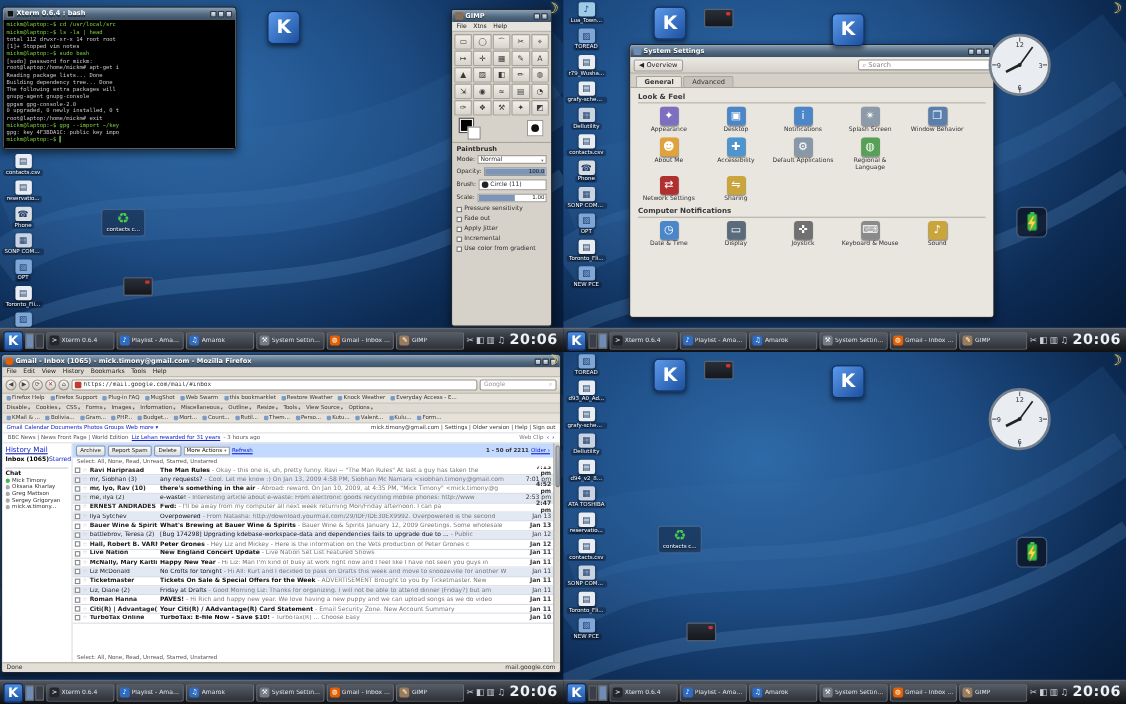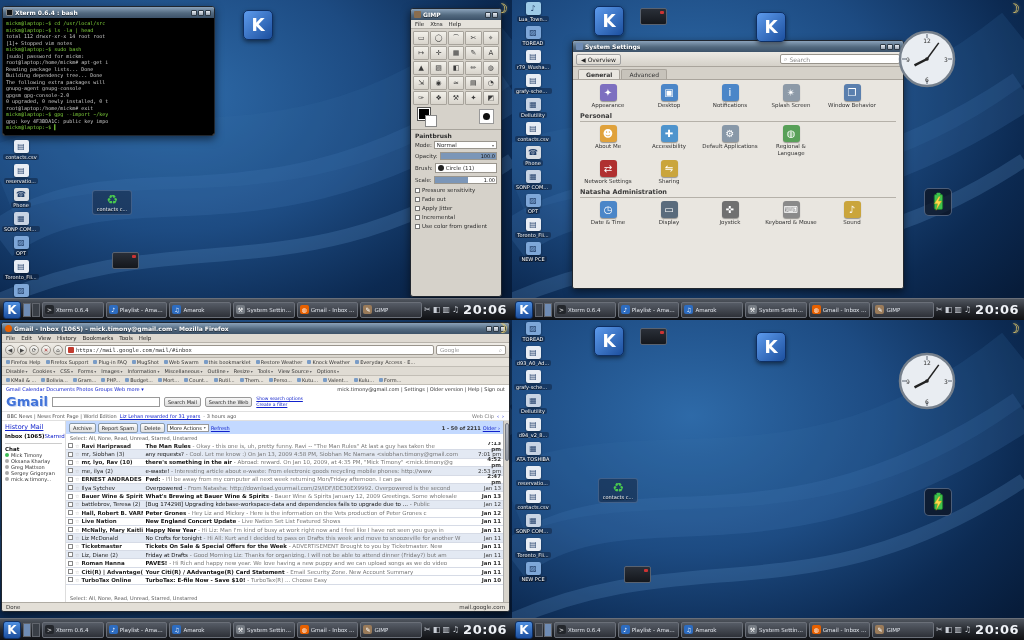--- a/index.html
+++ b/index.html
@@ -502,20 +502,21 @@
             <span>⌕</span>
             <span>Search</span>
           </span>
       </div>
       <div class="ss-tabs">
         <span class="ss-tab active">General</span>
         <span class="ss-tab">Advanced</span>
       </div>
       <div class="ss-body">
         <div class="ss-section">
+          <div class="ss-sec-title">Look &amp; Feel</div>
           <div class="ss-items">
 
           <div class="ss-item">
                 <span class="ss-item-ic" style="background: rgb(125, 111, 192);">✦</span>
                 <span class="ss-lbl">Appearance</span>
               </div>
               <div class="ss-item">
                 <span class="ss-item-ic" style="background: rgb(75, 134, 200);">▣</span>
                 <span class="ss-lbl">Desktop</span>
               </div>
@@ -527,21 +528,20 @@
                 <span class="ss-item-ic" style="background: rgb(141, 154, 168);">✴</span>
                 <span class="ss-lbl">Splash Screen</span>
               </div>
               <div class="ss-item">
                 <span class="ss-item-ic" style="background: rgb(90, 127, 174);">❐</span>
                 <span class="ss-lbl">Window Behavior</span>
               </div>
             </div>
         </div>
         <div class="ss-section">
-          <div class="ss-sec-title">Personal</div>
           <div class="ss-items">
 
           <div class="ss-item">
                 <span class="ss-item-ic" style="background: rgb(224, 162, 60);">☻</span>
                 <span class="ss-lbl">About Me</span>
               </div>
               <div class="ss-item">
                 <span class="ss-item-ic" style="background: rgb(79, 148, 205);">✚</span>
                 <span class="ss-lbl">Accessibility</span>
               </div>
@@ -562,21 +562,21 @@
                 <span class="ss-item-ic" style="background: rgb(176, 48, 48);">⇄</span>
                 <span class="ss-lbl">Network Settings</span>
               </div>
               <div class="ss-item">
                 <span class="ss-item-ic" style="background: rgb(202, 165, 60);">⇋</span>
                 <span class="ss-lbl">Sharing</span>
               </div>
             </div>
         </div>
         <div class="ss-section">
-          <div class="ss-sec-title">Natasha Administration</div>
+          <div class="ss-sec-title">Computer Notifications</div>
           <div class="ss-items">
 
           <div class="ss-item">
                 <span class="ss-item-ic" style="background: rgb(75, 134, 200);">◷</span>
                 <span class="ss-lbl">Date &amp; Time</span>
               </div>
               <div class="ss-item">
                 <span class="ss-item-ic" style="background: rgb(90, 107, 124);">▭</span>
                 <span class="ss-lbl">Display</span>
               </div>
@@ -861,30 +861,20 @@
           <span class="bm">
             <span class="bmic"></span>
             <span>Form...</span>
           </span>
         </div>
 
       <div class="gmail">
         <div class="gm-top">
           <span>Gmail Calendar Documents Photos Groups Web more ▾</span>
           <span class="right">mick.timony@gmail.com | Settings | Older version | Help | Sign out</span>
-        </div>
-        <div class="gm-header">
-          <span class="gm-logo">Gmail</span>
-          <span class="gm-search-input"></span>
-          <span class="gm-btn">Search Mail</span>
-          <span class="gm-btn">Search the Web</span>
-          <span class="gm-opt-links">
-            <a>Show search options</a>
-            <a>Create a filter</a>
-          </span>
         </div>
         <div class="gm-webclip">
           <span class="wc-src">BBC News | News Front Page | World Edition</span>
           <a class="wc-head">Liz Lehan rewarded for 31 years</a>
           <span class="wc-age">- 3 hours ago</span>
           <span class="wc-label">Web Clip</span>
           <span class="wc-nav">‹</span>
           <span class="wc-nav">›</span>
         </div>
         <div class="gm-main">

